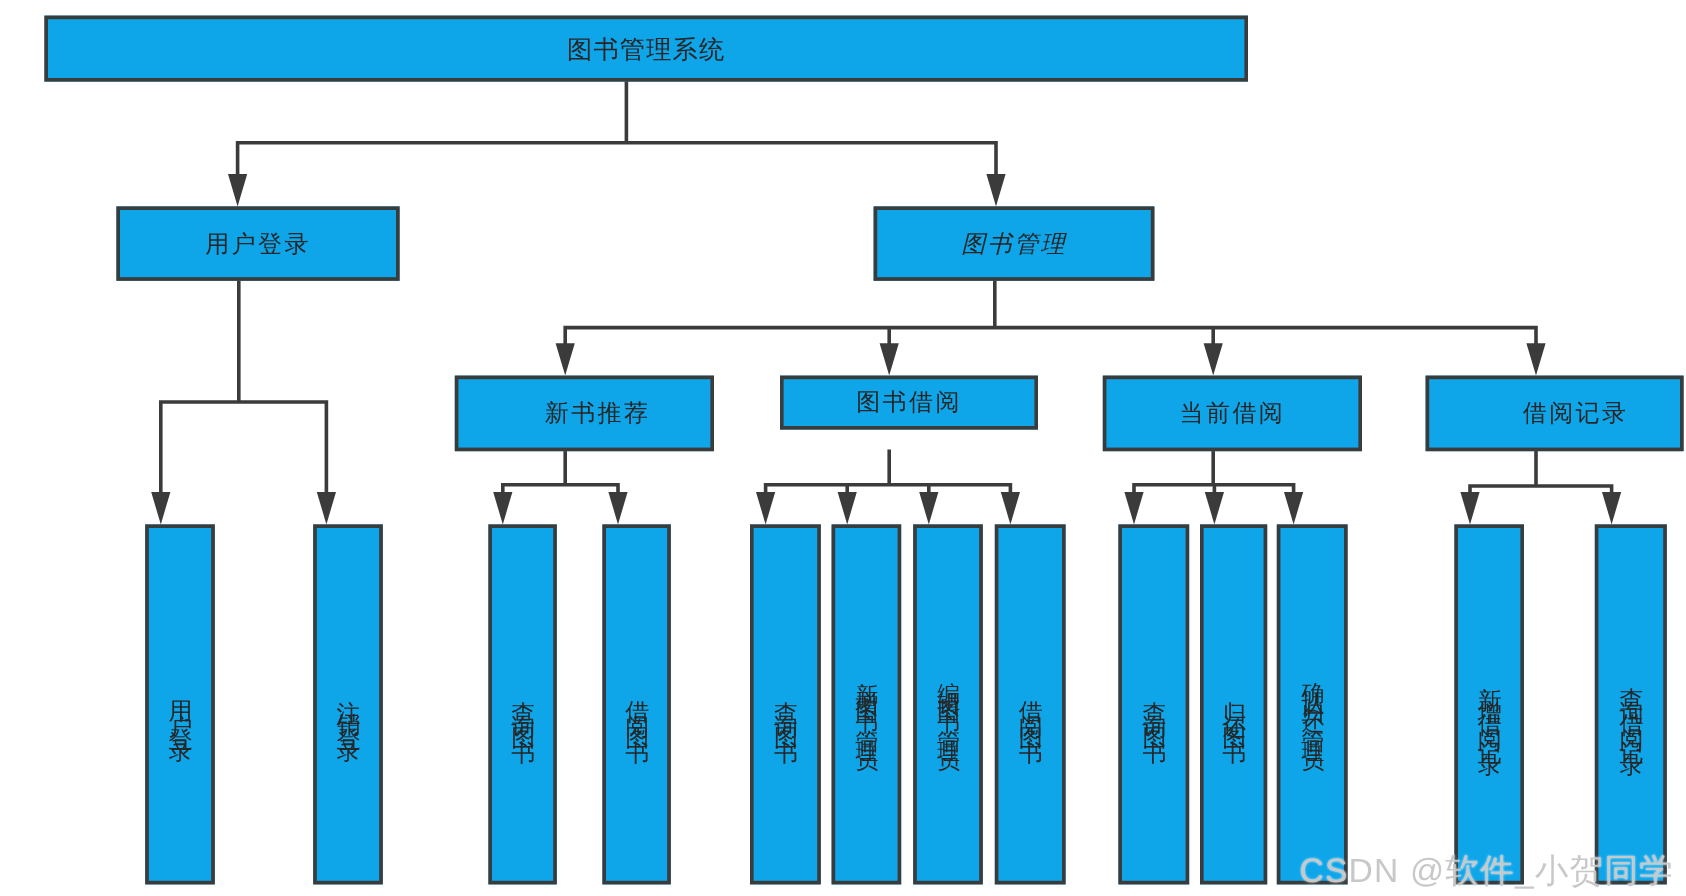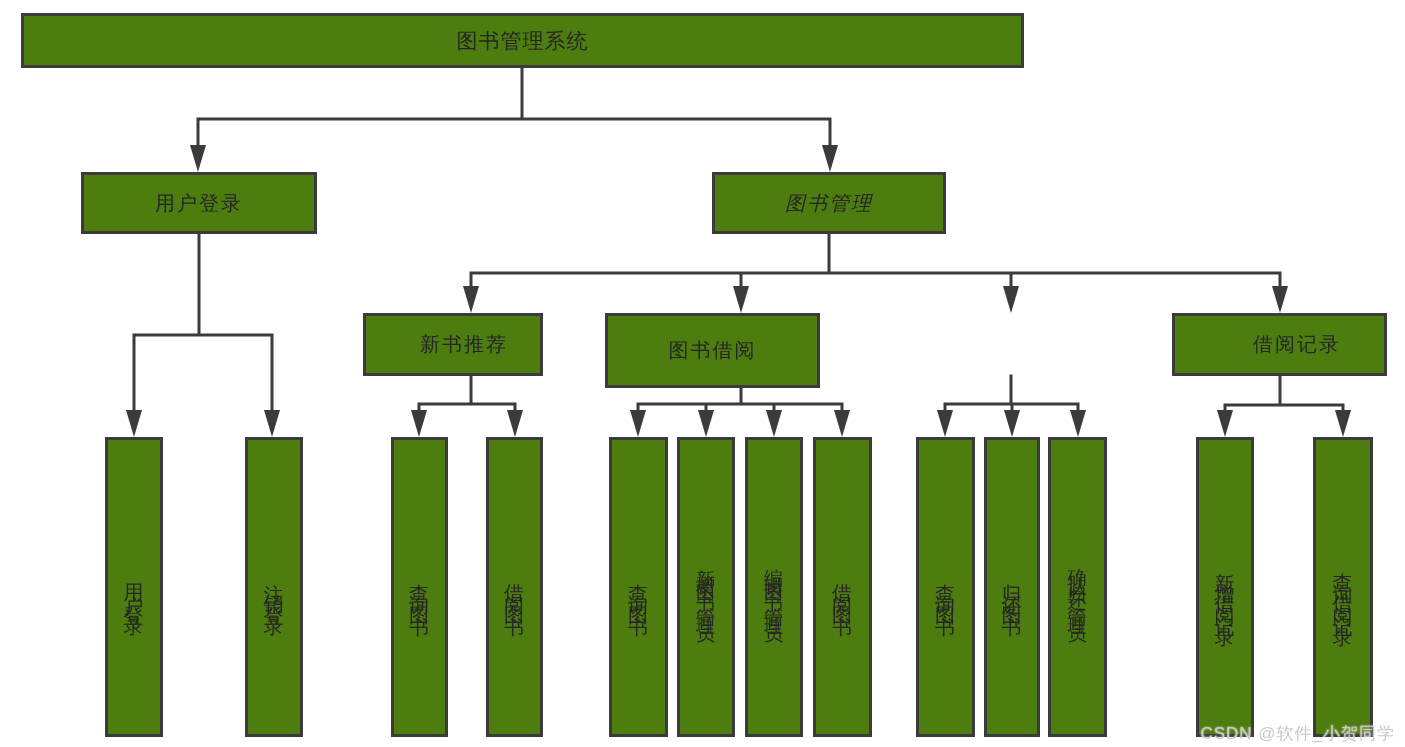--- a/index.html
+++ b/index.html
@@ -11,36 +11,37 @@
   }
   html,body{margin:0;padding:0;background:var(--bg);}
   body{
     width:1405px;height:747px;position:relative;overflow:hidden;
     font-family:"Liberation Sans","DejaVu Sans",sans-serif;
   }
   .canvas{position:absolute;inset:0;}
   svg.wires{position:absolute;left:0;top:0;z-index:1;}
   .node{
     position:absolute;box-sizing:border-box;
-    border:3px solid var(--line);background:#4d7c0f;
+    border:3px solid var(--line);background:#0ea5e9;
     display:flex;align-items:center;justify-content:center;
     font-size:20px;color:var(--text);z-index:2;
     white-space:nowrap;
+    margin-left:16px;
   }
   .root{font-size:21px;letter-spacing:1px;}
   .h2,.h3{letter-spacing:2px;}
   .vnode{
     writing-mode:vertical-rl;text-orientation:mixed;
     letter-spacing:11px;white-space:normal;line-height:1;
     padding-top:6px;
   }
   .vnode.tight{letter-spacing:8px;font-size:19px;padding-top:4px;}
   .watermark{
     position:absolute;right:10px;bottom:2px;z-index:5;
-    font-size:17px;color:var(--wm);letter-spacing:1px;
+    font-size:28px;color:var(--wm);letter-spacing:1px;
     text-shadow:0 0 2px #ffffff;
   }
 </style>
 </head>
 <body>
 
 <div class="canvas">
 
   <svg class="wires" width="1405" height="747" viewBox="0 0 1405 747">
     <g stroke="#3b3b3b" stroke-width="3" fill="none" stroke-linecap="square">
@@ -80,22 +81,23 @@
       <path d="M1217 410 L1233 410 L1225 437 Z"></path>
       <path d="M1335 410 L1351 410 L1343 437 Z"></path>
     </g>
   </svg>
 
   <div class="node root" style="left:21px;top:13px;width:1003px;height:55px;">图书管理系统</div>
 
   <div class="node h2" style="left:81px;top:172px;width:236px;height:62px;">用户登录</div>
   <div class="node h2" style="left:712px;top:172px;width:234px;height:62px;font-style:italic;">图书管理</div>
 
-  <div class="node h3" style="left:363px;top:313px;width:180px;height:63px;padding-left:22px;">新书推荐</div>
-  <div class="node h3" style="left:605px;top:313px;width:215px;height:75px;">图书借阅</div>
+  <div class="node h3" style="left:363px;top:313px;width:216px;height:63px;padding-left:22px;">新书推荐</div>
+  <div class="node h3" style="left:634px;top:313px;width:215px;height:45px;">图书借阅</div>
+  <div class="node h3" style="left:903px;top:313px;width:216px;height:63px;">当前借阅</div>
   <div class="node h3" style="left:1172px;top:313px;width:215px;height:63px;padding-left:35px;">借阅记录</div>
 
   <div class="node vnode" style="left:105px;top:437px;width:58px;height:300px;">用户登录</div>
   <div class="node vnode" style="left:245px;top:437px;width:58px;height:300px;">注销登录</div>
 
   <div class="node vnode" style="left:391px;top:437px;width:57px;height:300px;">查询图书</div>
   <div class="node vnode" style="left:486px;top:437px;width:57px;height:300px;">借阅图书</div>
 
   <div class="node vnode" style="left:609px;top:437px;width:59px;height:300px;">查询图书</div>
   <div class="node vnode tight" style="left:677px;top:437px;width:58px;height:300px;">新增图书（管理员）</div>

